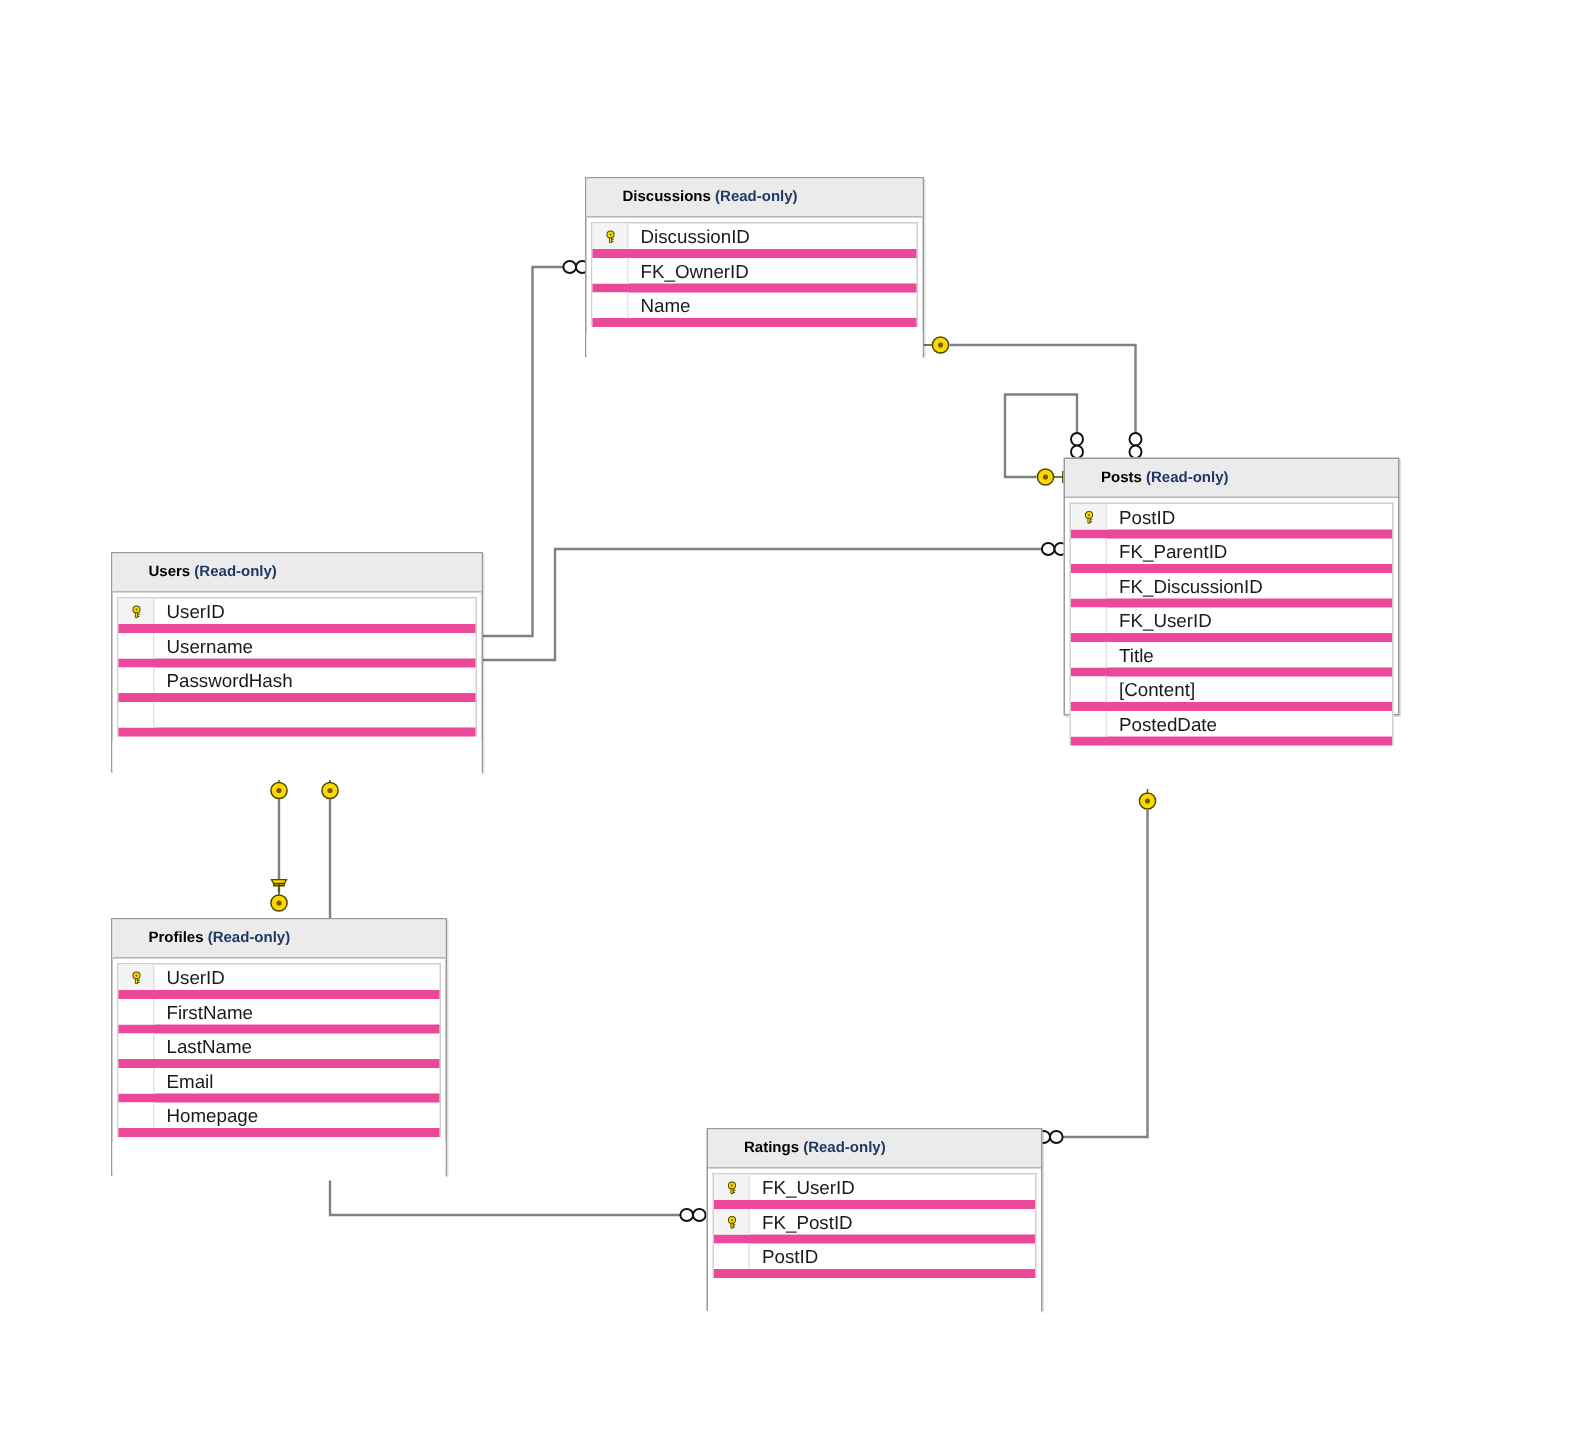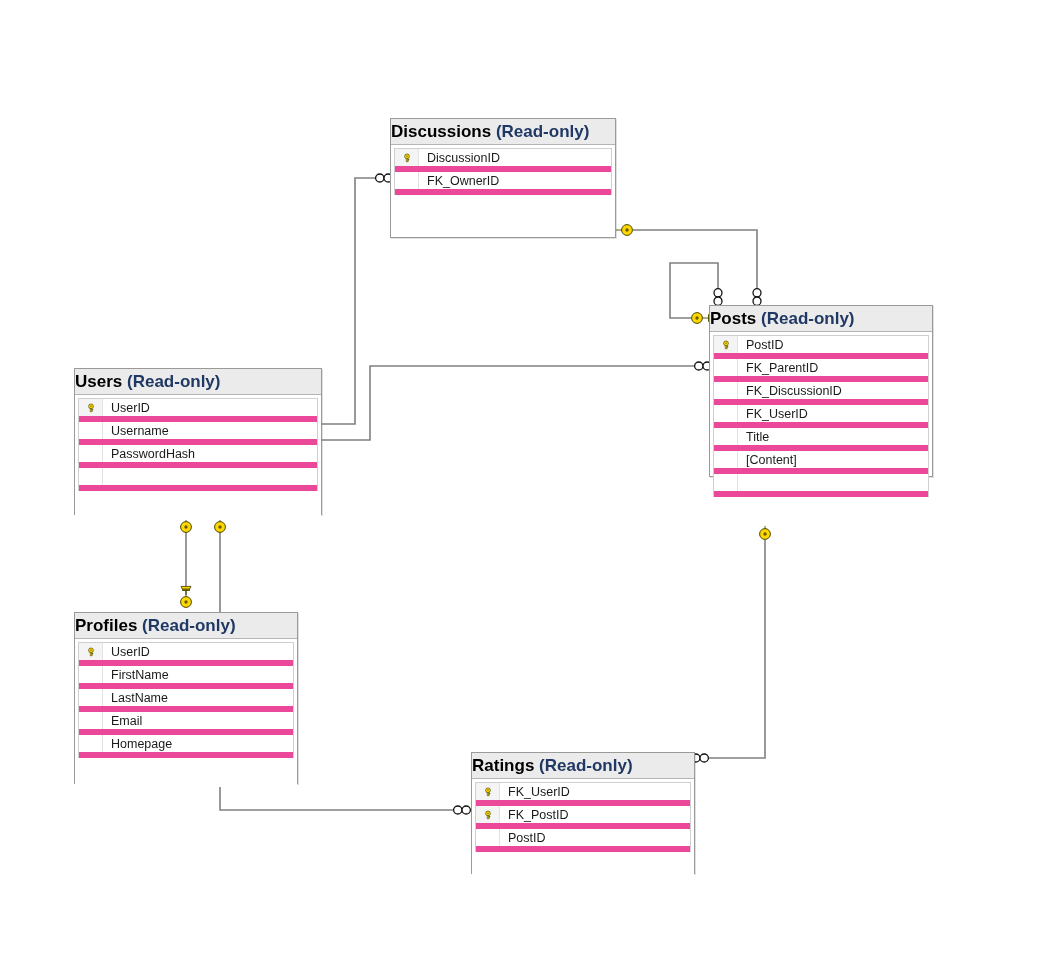--- a/index.html
+++ b/index.html
@@ -27,22 +27,22 @@
     background: #ffffff;
     border: 1px solid #9a9a9a;
     box-sizing: border-box;
     box-shadow: 1px 1px 0 rgba(0,0,0,0.12);
   }
   .table-header {
     height: 26px;
     line-height: 26px;
     background: #ebebeb;
     border-bottom: 1px solid #b5b5b5;
-    padding-left: 0;
-    font-size: 17px;
+    padding-left: 24px;
+    font-size: 10px;
     font-weight: bold;
     color: #000000;
     white-space: nowrap;
     overflow: hidden;
     box-sizing: border-box;
   }
   .table-header .ro {
     color: #1f3864;
   }
   .grid {
@@ -187,20 +187,24 @@
             <path d="M 1 2 L 3 2" stroke="#4a4a00" stroke-width="1.1"></path>
             <path d="M 1 3.8 L 2.6 3.8" stroke="#4a4a00" stroke-width="1.1"></path>
           </svg>
         </div>
         <div class="name-cell">DiscussionID</div>
       </div>
       <div class="field-row">
         <div class="key-cell plain"></div>
         <div class="name-cell">FK_OwnerID</div>
       </div>
+      <div class="field-row">
+        <div class="key-cell plain"></div>
+        <div class="name-cell">Name</div>
+      </div>
     </div>
     <div class="filler"></div>
   </div>
 
   <div class="table-box" id="tbl-posts" style="left: 709px; top: 305px; width: 224px; height: 172px;">
     <div class="table-header"><span>Posts </span><span class="ro">(Read-only)</span></div>
     <div class="grid">
       <div class="field-row">
         <div class="key-cell">
           <svg class="keyico" width="12" height="12" viewBox="-8 -6 16 12">
@@ -228,20 +232,21 @@
       <div class="field-row">
         <div class="key-cell plain"></div>
         <div class="name-cell">Title</div>
       </div>
       <div class="field-row">
         <div class="key-cell plain"></div>
         <div class="name-cell">[Content]</div>
       </div>
       <div class="field-row">
         <div class="key-cell plain"></div>
+        <div class="name-cell">PostedDate</div>
       </div>
     </div>
     <div class="filler"></div>
   </div>
 
   <div class="table-box" id="tbl-users" style="left: 74px; top: 368px; width: 248px; height: 147px;">
     <div class="table-header"><span>Users </span><span class="ro">(Read-only)</span></div>
     <div class="grid">
       <div class="field-row">
         <div class="key-cell">

